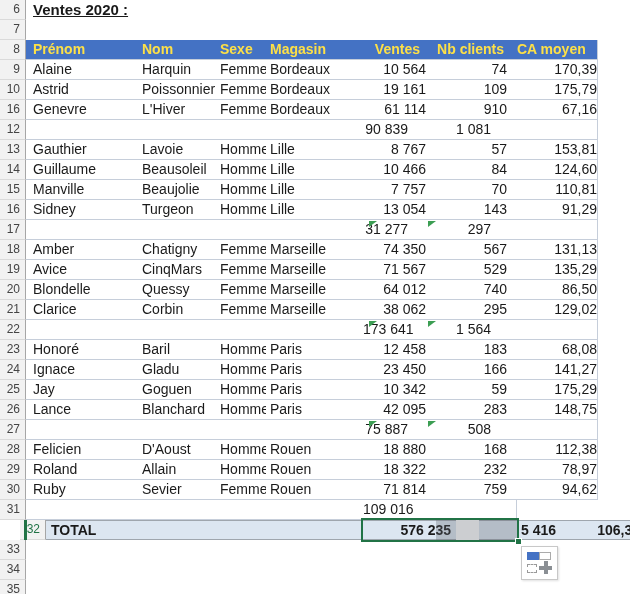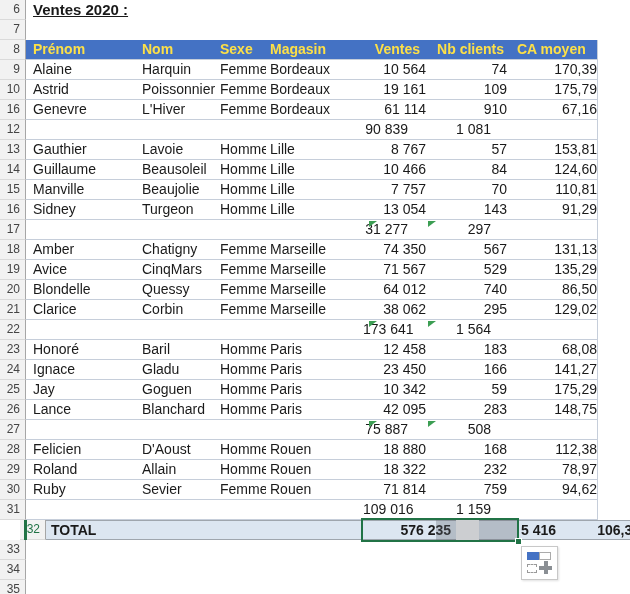--- a/index.html
+++ b/index.html
@@ -329,21 +329,20 @@
         <div class="cell cF">759</div>
         <div class="cell cG">94,62</div>
       </div>
       <div class="row sub grid">
         <div class="rn">31</div>
         <div class="cell cA"></div>
         <div class="cell cB"></div>
         <div class="cell cC"></div>
         <div class="cell cD"></div>
         <div class="cell cE">109 016</div>
-        <div class="cell cF">1 159</div>
         <div class="cell cG"></div>
       </div>
       <div class="row total grid">
         <div class="rn rn-sel">32</div>
         <div class="cell cA">TOTAL</div>
         <div class="cell cB"></div>
         <div class="cell cC"></div>
         <div class="cell cD"></div>
         <div class="cell cE">576 235</div>
         <div class="cell cF">5 416</div>

